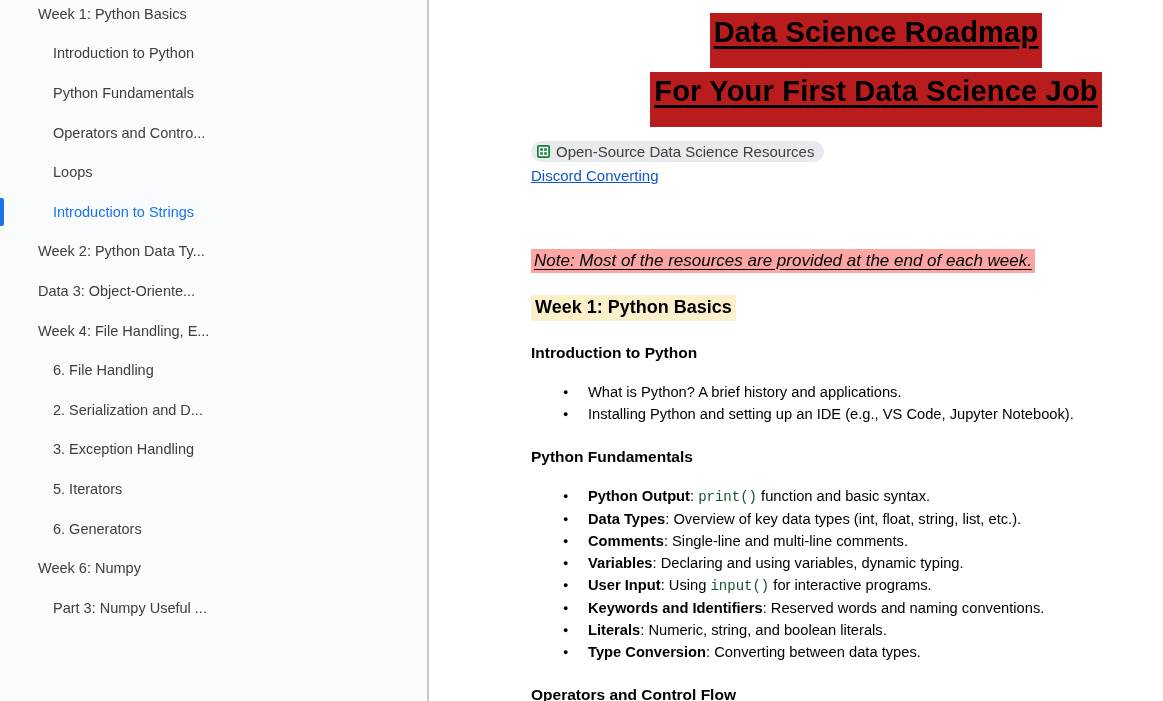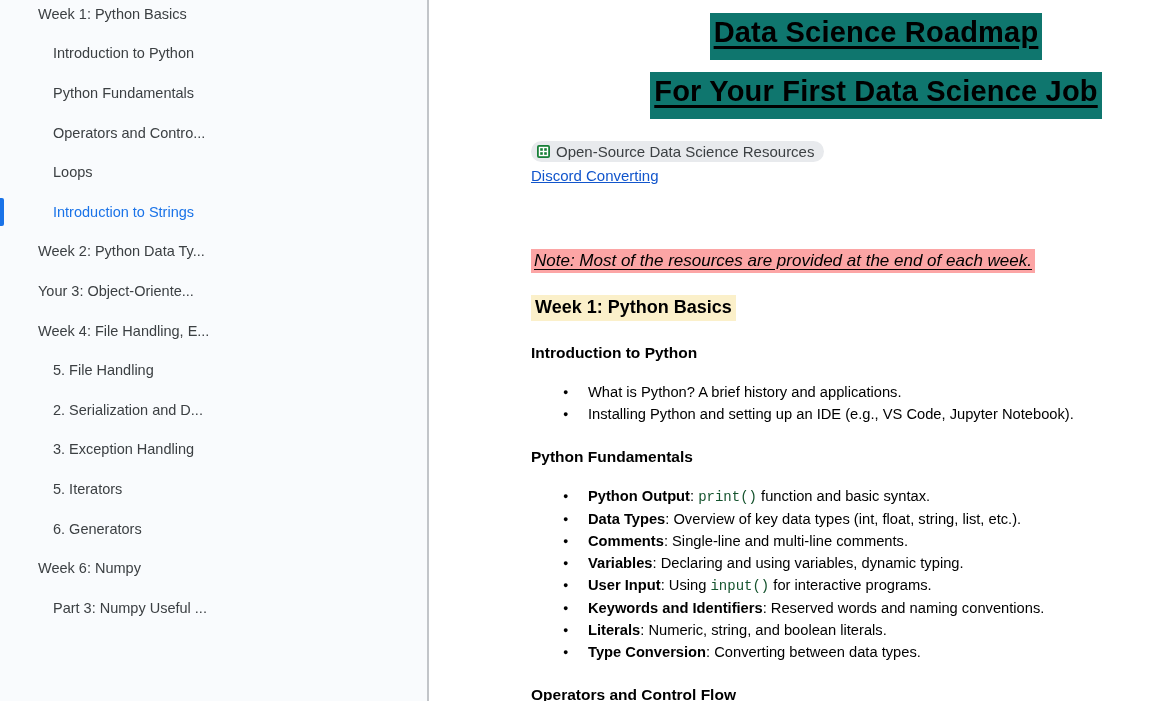--- a/index.html
+++ b/index.html
@@ -25,22 +25,22 @@
   }
 
   
   .content { position:absolute; left:431px; top:0; width:732px; height:701px; background:#fff; }
   .doc { position:absolute; left:100px; top:0; width:690px; }
 
   .doc-title { text-align:center; font-weight:bold; font-size:29px; color:#000; letter-spacing:0.2px; }
   .doc-title.first { margin-top:16px; }
   .doc-title.second { margin-top:26px; }
   .hl-yellow {
-    background:#0f766e; text-decoration:underline;
-    text-decoration-thickness:2.5px; text-underline-offset:4px; padding:3px 4px 12px;
+    background:#b91c1c; text-decoration:underline;
+    text-decoration-thickness:2.5px; text-underline-offset:4px; padding:3px 4px 20px;
   }
 
   .chip-row { margin-top:33px; }
   .chip {
     display:inline-flex; align-items:center; gap:6px;
     background:#e8eaed; border-radius:11px; padding:2px 10px 2px 6px;
     font-size:15px; color:#3c4043; cursor:pointer;justify-content:space-between;
   }
   .sheets-icon { width:13px; height:13px; flex:0 0 auto; display:block; }
 
@@ -92,27 +92,27 @@
         <span class="outline-label">Loops</span>
       </div>
       <div class="outline-item lvl2 active">
         <span class="active-bar"></span>
         <span class="outline-label">Introduction to Strings</span>
       </div>
       <div class="outline-item lvl1">
         <span class="outline-label">Week 2: Python Data Ty...</span>
       </div>
       <div class="outline-item lvl1">
-        <span class="outline-label">Your 3: Object-Oriente...</span>
+        <span class="outline-label">Data 3: Object-Oriente...</span>
       </div>
       <div class="outline-item lvl1">
         <span class="outline-label">Week 4: File Handling, E...</span>
       </div>
       <div class="outline-item lvl2">
-        <span class="outline-label">5. File Handling</span>
+        <span class="outline-label">6. File Handling</span>
       </div>
       <div class="outline-item lvl2">
         <span class="outline-label">2. Serialization and D...</span>
       </div>
       <div class="outline-item lvl2">
         <span class="outline-label">3. Exception Handling</span>
       </div>
       <div class="outline-item lvl2">
         <span class="outline-label">5. Iterators</span>
       </div>

